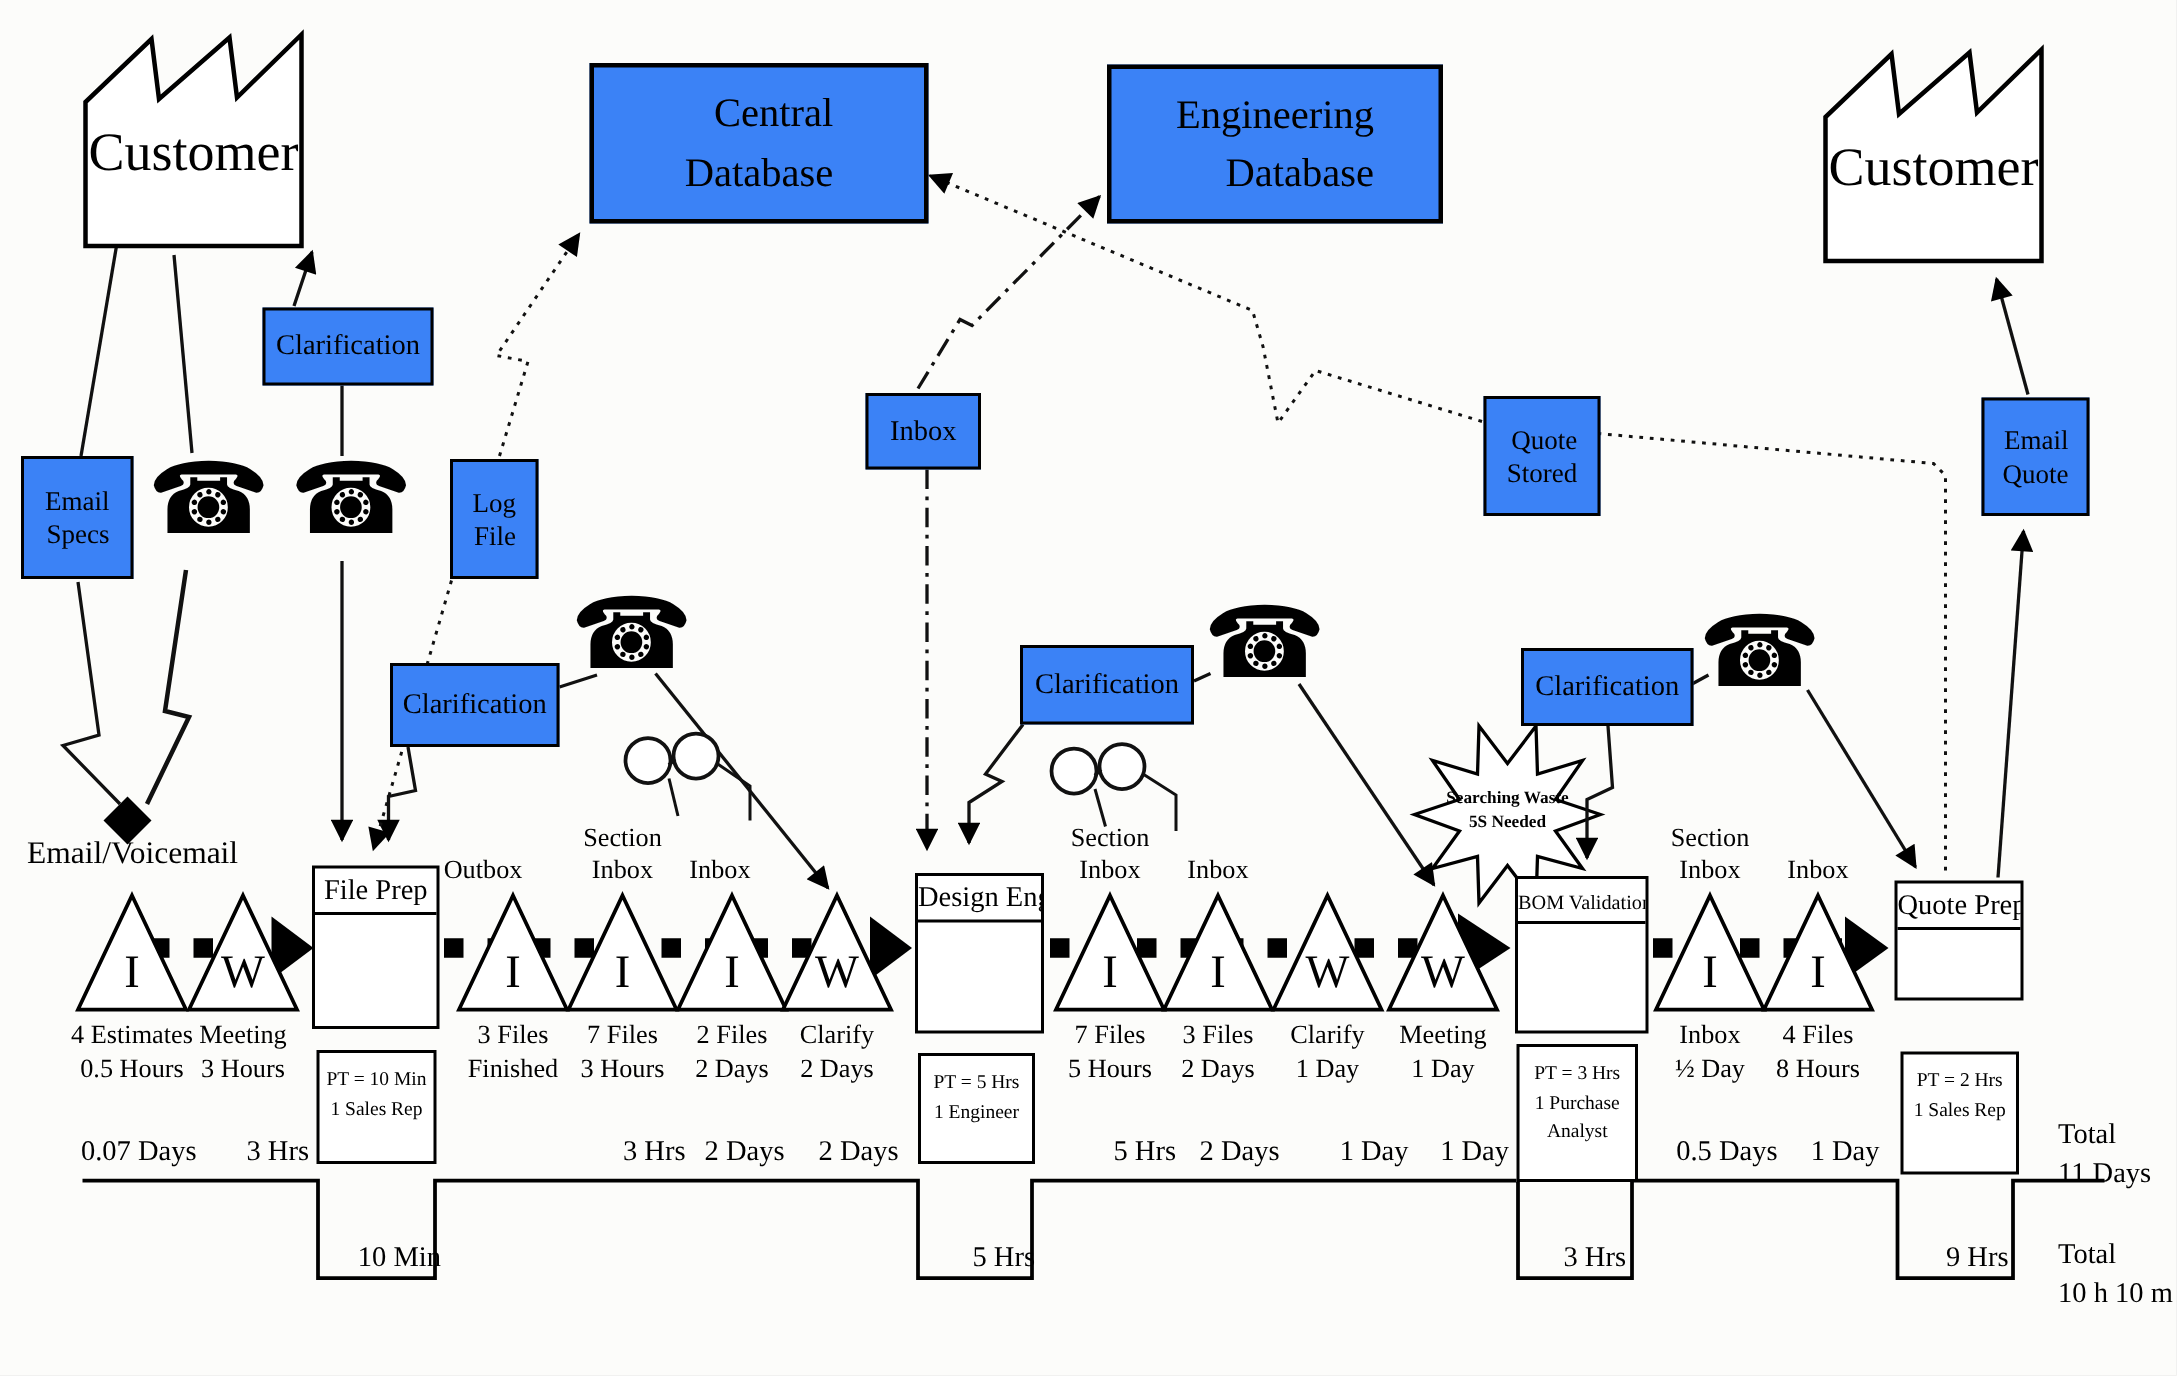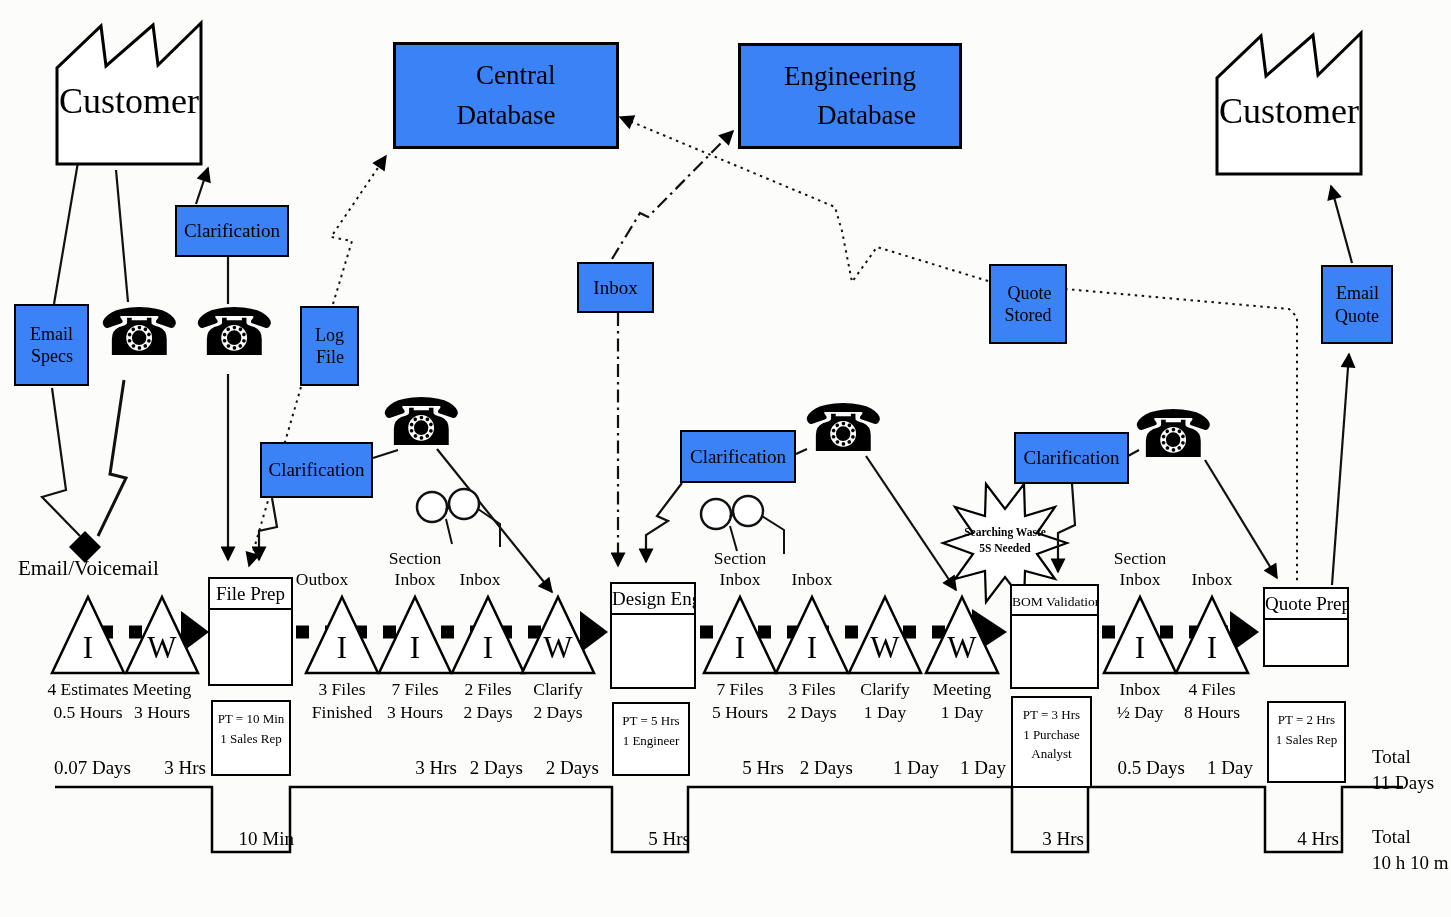--- a/index.html
+++ b/index.html
@@ -295,20 +295,20 @@
   <div class="tlabel" style="left:700px;top:757px;">5 Hrs</div>
   <div class="tlabel" style="left:769px;top:757px;">2 Days</div>
   <div class="tlabel" style="left:855px;top:757px;">1 Day</div>
   <div class="tlabel" style="left:922px;top:757px;">1 Day</div>
   <div class="tlabel" style="left:1101px;top:757px;">0.5 Days</div>
   <div class="tlabel" style="left:1169px;top:757px;">1 Day</div>
 
   <div class="tlabel" style="left:210px;top:828px;">10 Min</div>
   <div class="tlabel" style="left:606px;top:828px;">5 Hrs</div>
   <div class="tlabel" style="left:1000px;top:828px;">3 Hrs</div>
-  <div class="tlabel" style="left:1255px;top:828px;">4 Hrs</div>
+  <div class="tlabel" style="left:1255px;top:828px;">9 Hrs</div>
 
   <div class="total" style="top:744px;">Total
 11 Days</div>
   <div class="total" style="top:824px;">Total
 10 h 10 m</div>
 
 </div>
 
 </body></html>

